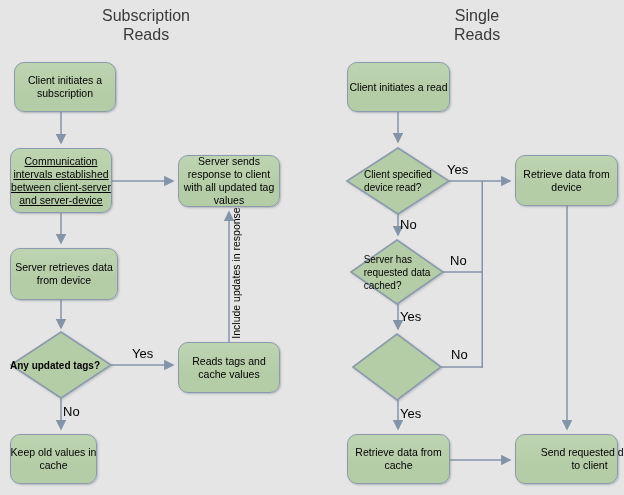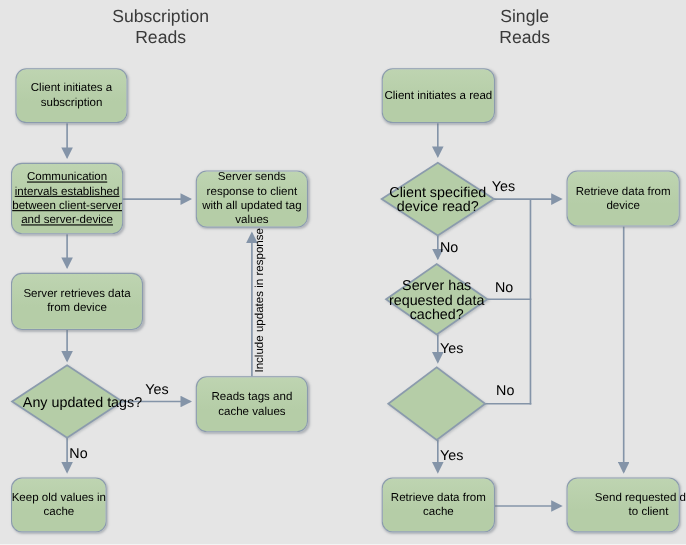--- a/index.html
+++ b/index.html
@@ -19,22 +19,22 @@
     filter:drop-shadow(1px 1px 1px rgba(110,120,130,0.35));}
   .flow-title{position:absolute;text-align:center;font-size:16px;line-height:19px;
     color:var(--title-text);white-space:pre-line;}
   .node{position:absolute;display:flex;align-items:center;justify-content:center;
     background:linear-gradient(180deg,var(--node-fill-light) 0%,var(--node-fill) 60%);
     border:1.6px solid var(--node-border);border-radius:10px;
     box-shadow:1px 1px 2px rgba(110,120,130,0.45);
     font-size:10.5px;line-height:13px;color:var(--label-text);
     text-align:center;white-space:pre;box-sizing:border-box;}
   .diamond-label{position:absolute;display:flex;align-items:center;justify-content:center;
-    font-size:13px;line-height:13px;color:var(--label-text);
-    text-align:center;white-space:pre;}
+    font-size:10px;line-height:13px;color:var(--label-text);
+    text-align:left;white-space:pre;}
   .edge-label{position:absolute;font-size:13px;line-height:12px;color:var(--label-text);white-space:pre;}
   .vertical-label{position:absolute;left:167px;top:266px;width:140px;height:14px;
     text-align:center;font-size:10.5px;color:var(--label-text);
     transform:rotate(-90deg);transform-origin:center center;white-space:pre;}
 </style>
 </head>
 <body>
 
 <div id="canvas">
 
@@ -74,32 +74,32 @@
 Reads</div>
   <div class="flow-title" style="left:397px;top:6px;width:160px;text-align:center;">Single
 Reads</div>
 
   <div class="node" style="left:14px;top:62px;width:102px;height:50px;">Client initiates a
 subscription</div>
   <div class="node" style="left:10px;top:148px;width:102px;height:65px;text-decoration:underline;">Communication
 intervals established
 between client-server
 and server-device</div>
-  <div class="node" style="left:10px;top:248px;width:120px;height:52px;">Server retrieves data
+  <div class="node" style="left:10px;top:248px;width:108px;height:52px;">Server retrieves data
 from device</div>
   <div class="node" style="left:178px;top:155px;width:102px;height:52px;text-align:center;">Server sends
 response to client
 with all updated tag
 values</div>
   <div class="node" style="left:178px;top:342px;width:102px;height:51px;">Reads tags and
 cache values</div>
   <div class="node" style="left:10px;top:434px;width:87px;height:50px;">Keep old values in
 cache</div>
 
-  <div class="diamond-label" style="left:20px;top:359px;width:110px;height:13px;">Any updated tags?</div>
+  <div class="diamond-label" style="left:0;top:359px;width:110px;height:13px;font-weight:bold;">Any updated tags?</div>
 
   <div class="edge-label" style="left:132px;top:348px;">Yes</div>
   <div class="edge-label" style="left:63px;top:406px;">No</div>
   <div class="vertical-label">Include updates in response</div>
 
   <div class="node" style="left:347px;top:62px;width:103px;height:50px;">Client initiates a read</div>
   <div class="node" style="left:515px;top:155px;width:103px;height:51px;">Retrieve data from
 device</div>
   <div class="node" style="left:347px;top:434px;width:103px;height:50px;">Retrieve data from
 cache</div>

